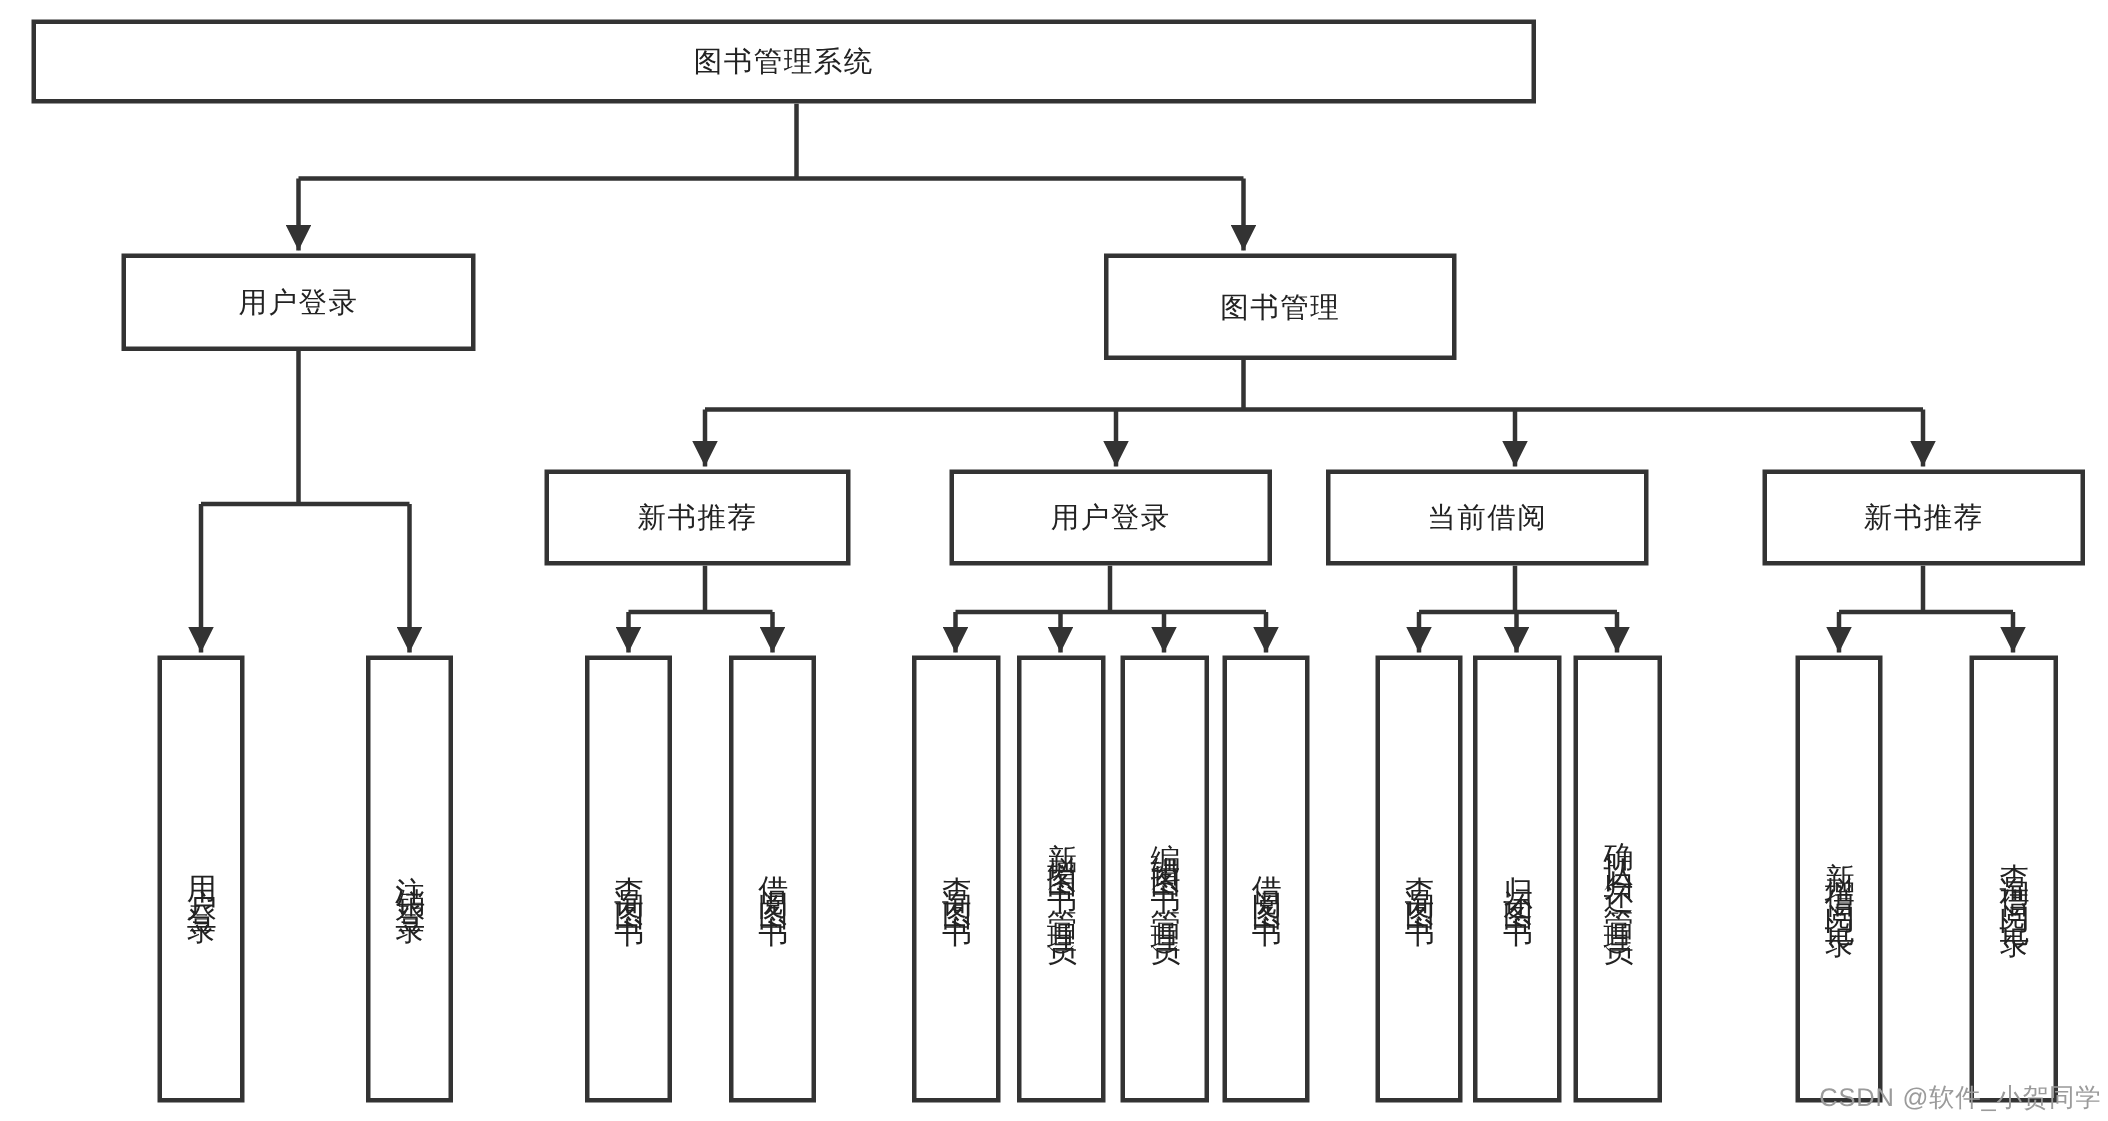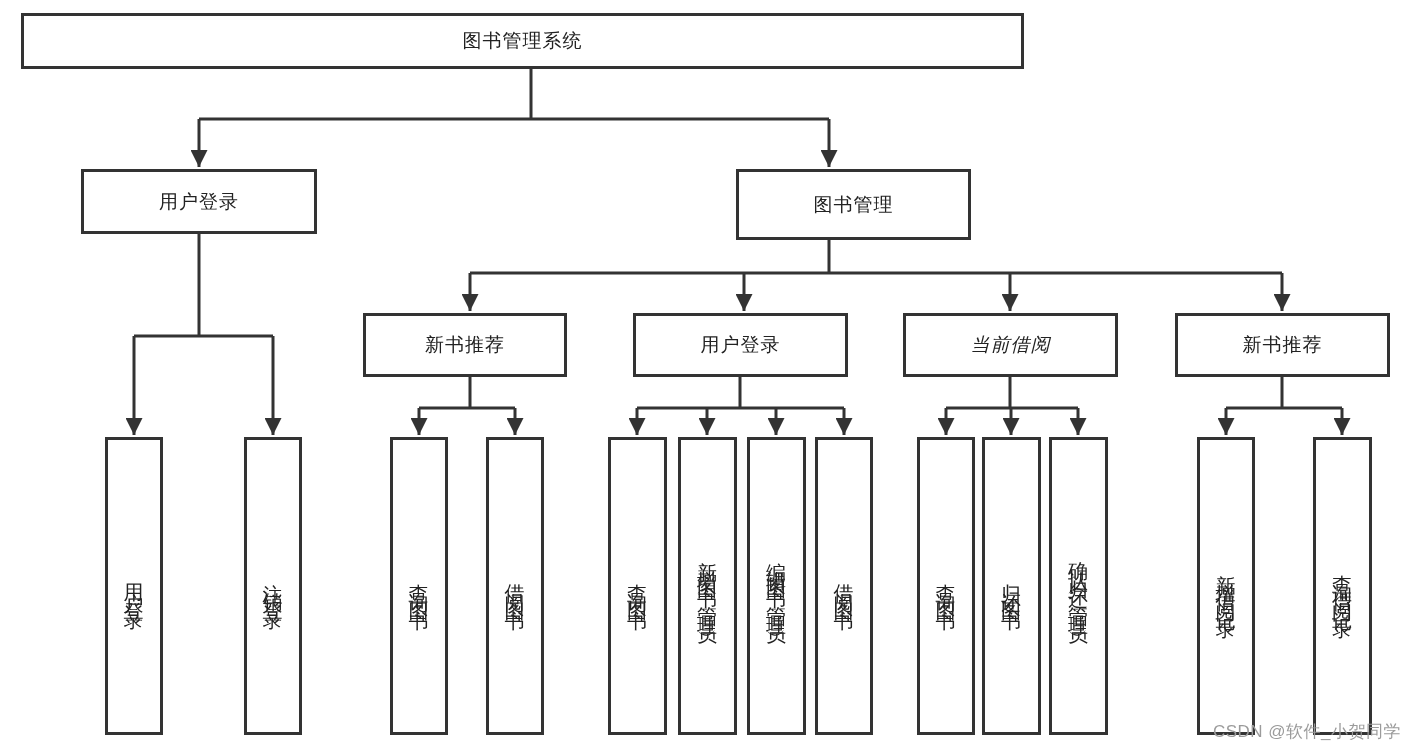--- a/index.html
+++ b/index.html
@@ -86,21 +86,21 @@
   <div class="node h-node" style="left:736px;top:169px;width:235px;height:71px;">
     <span>图书管理</span>
   </div>
 
   <div class="node h-node" style="left:363px;top:313px;width:204px;height:64px;">
     <span>新书推荐</span>
   </div>
   <div class="node h-node" style="left:633px;top:313px;width:215px;height:64px;">
     <span>用户登录</span>
   </div>
-  <div class="node h-node" style="left:903px;top:313px;width:215px;height:64px;font-style:italic;">
+  <div class="node h-node" style="left:884px;top:313px;width:215px;height:64px;">
     <span>当前借阅</span>
   </div>
   <div class="node h-node" style="left:1175px;top:313px;width:215px;height:64px;">
     <span>新书推荐</span>
   </div>
 
   <div class="node v-node" style="left:105px;top:437px;width:58px;height:298px;">
     <span>用户登录</span>
   </div>
   <div class="node v-node" style="left:244px;top:437px;width:58px;height:298px;">

